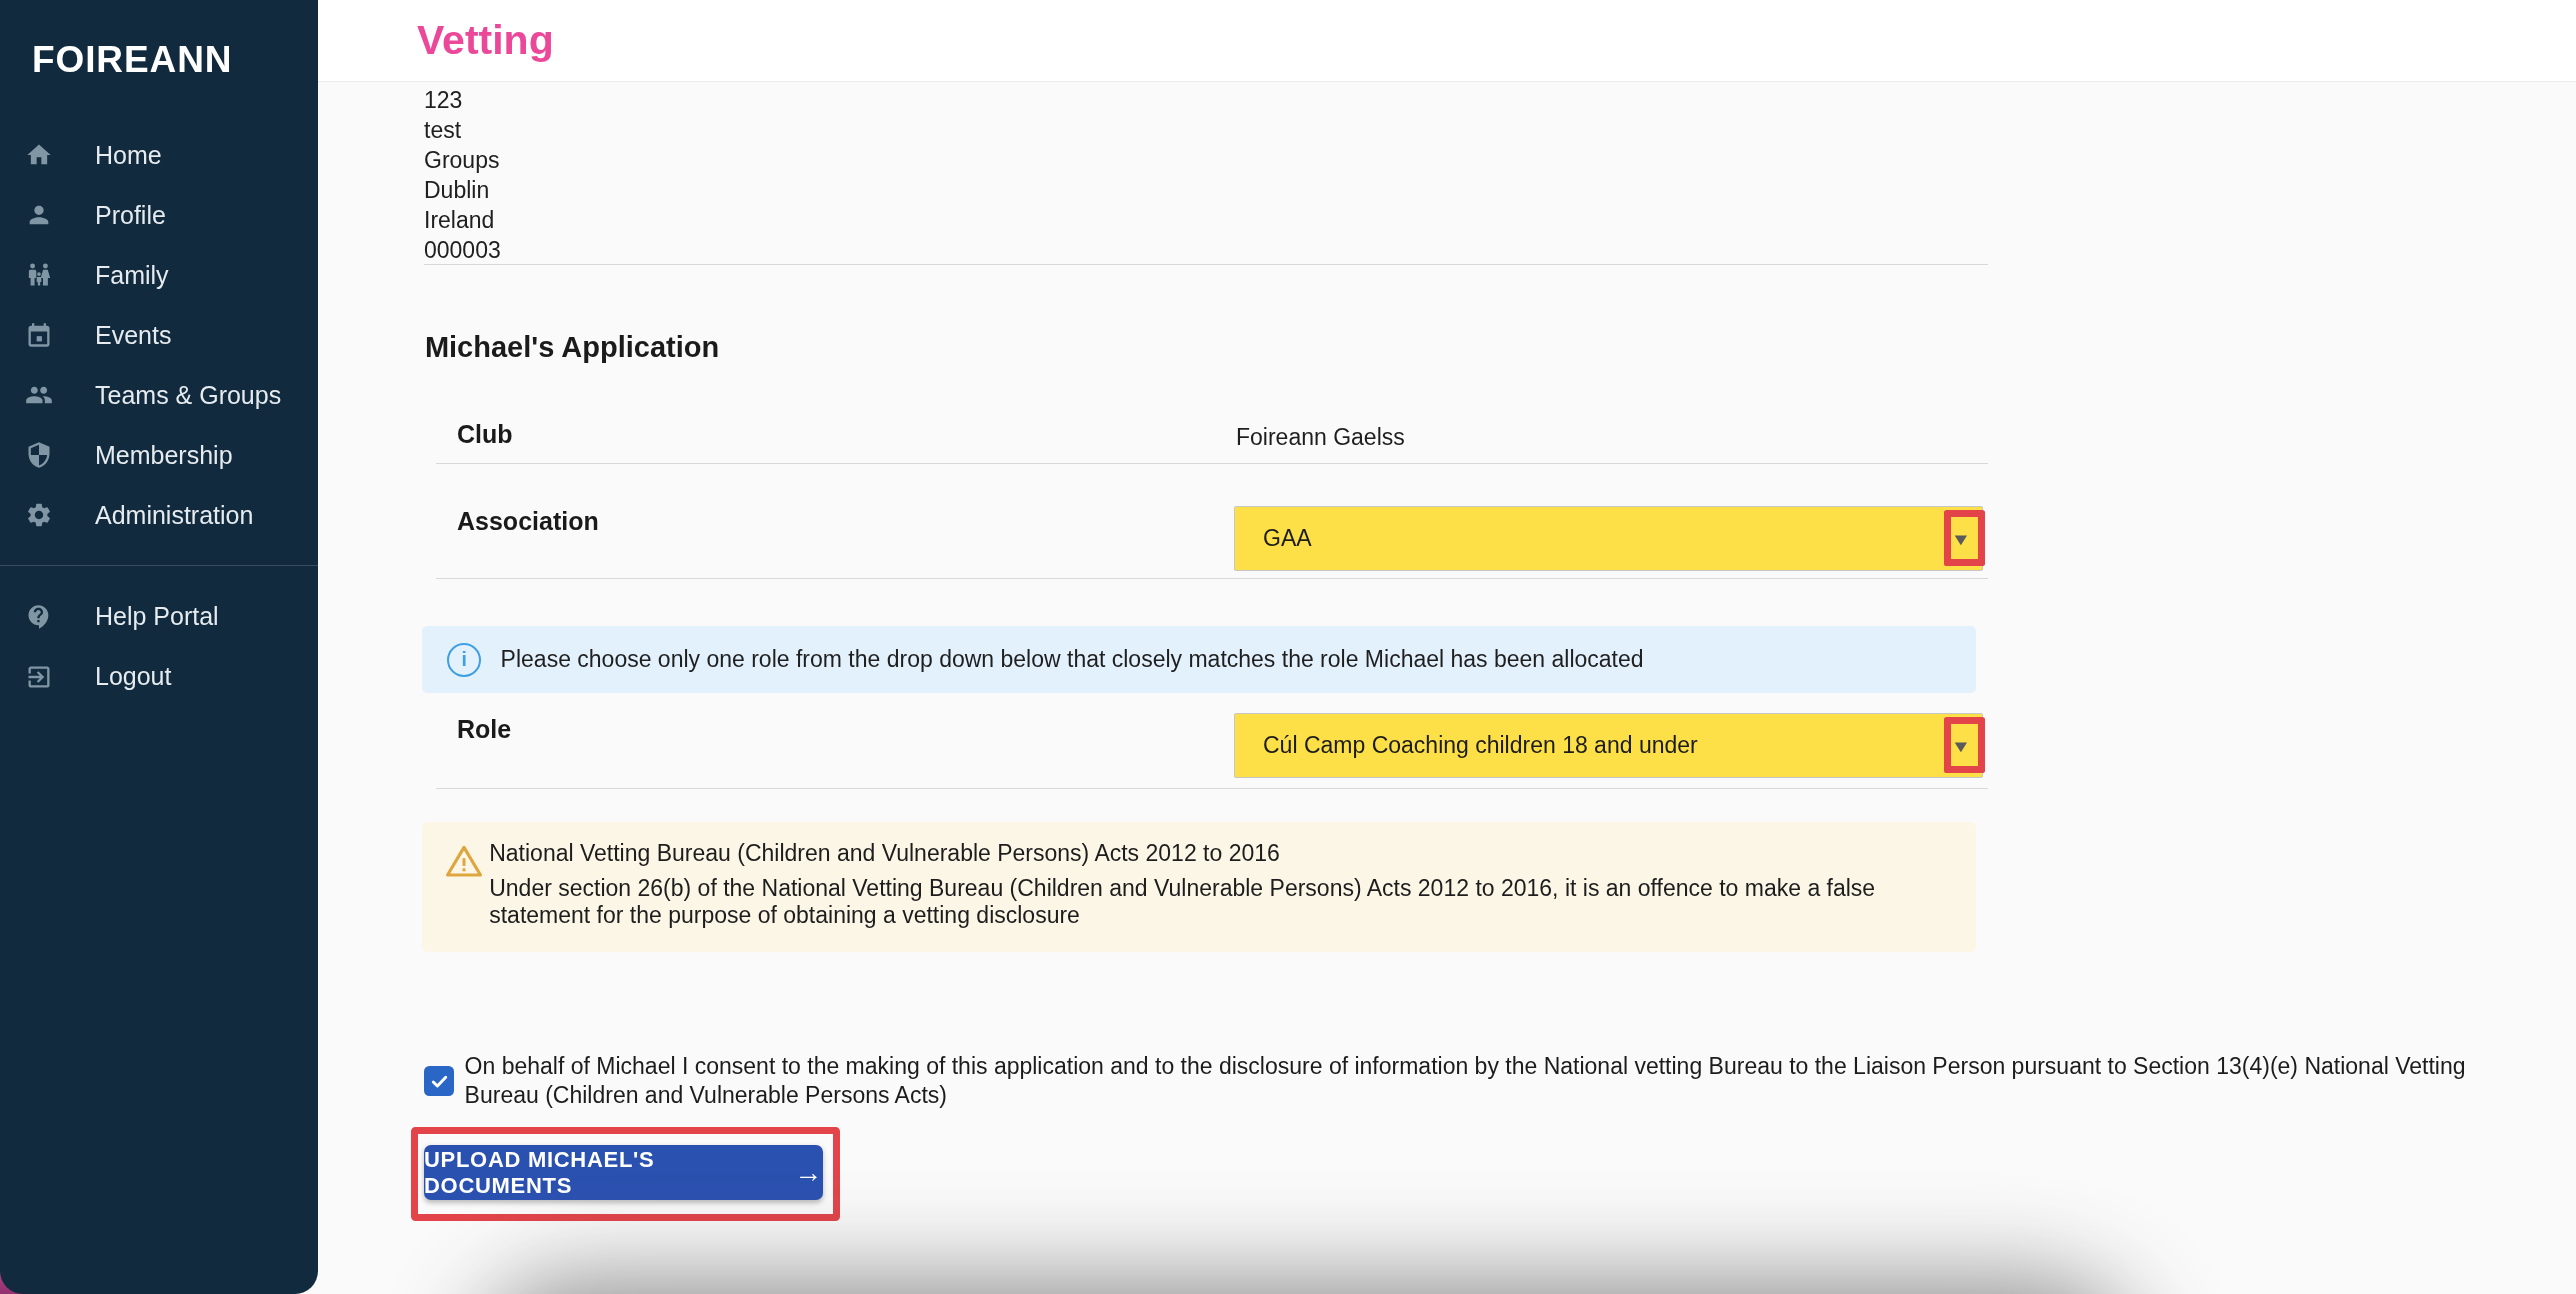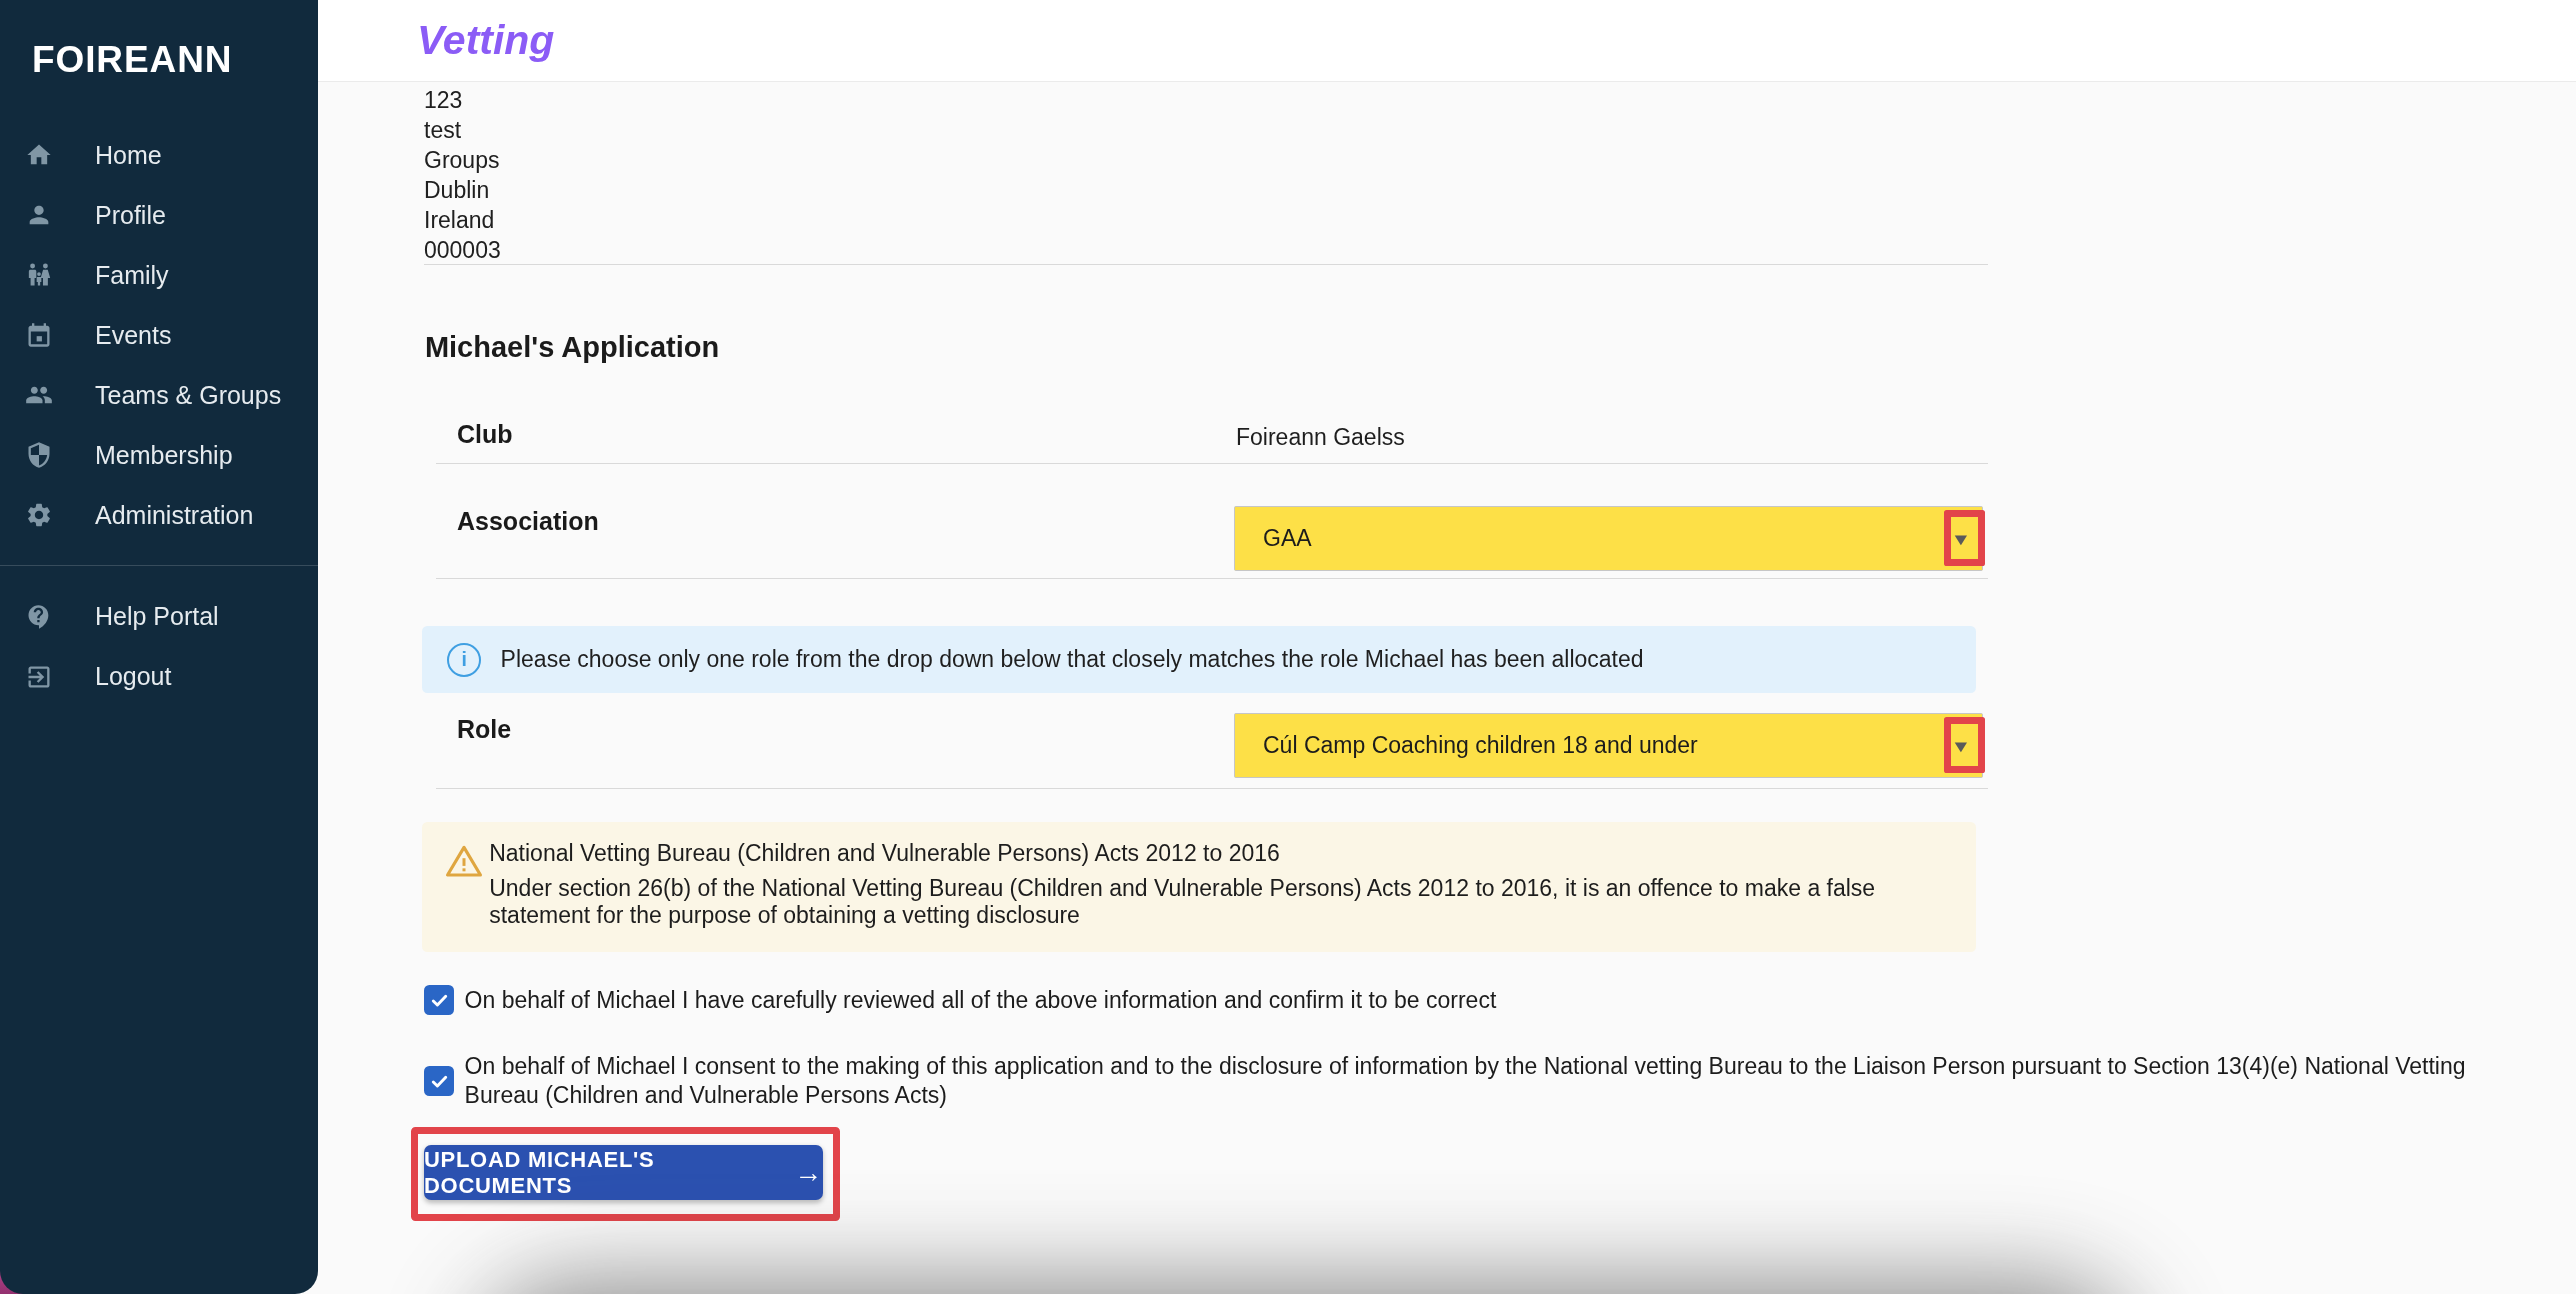--- a/index.html
+++ b/index.html
@@ -16,21 +16,21 @@
     letter-spacing:0.9px;color:#ffffff;}
   .nav{position:absolute;left:0;top:125px;width:318px;}
   .nav-item{display:flex;align-items:center;height:60px;padding-left:25px;cursor:pointer;}
   .nav-item svg{width:28px;height:28px;fill:#8096a5;flex:none;}
   .nav-label{margin-left:42px;font-size:25px;color:#e6ebef;}
   .nav-divider{height:0.9px;background:rgba(255,255,255,0.16);margin:20px 0 21px 0;}
   
   .header{position:absolute;left:318px;top:0;right:0;height:81px;background:#ffffff;
     border-bottom:0.9px solid #ebebeb;z-index:1;}
   .page-title{position:absolute;left:99px;top:0;height:81px;display:flex;align-items:center;
-    font-size:41px;font-weight:bold;color:#8b5cf6;font-style:italic;}
+    font-size:41px;font-weight:bold;color:#ec4899;}
   .header-right{position:absolute;right:14px;top:0;height:81px;display:flex;align-items:center;}
   .cart-btn{margin-right:41px;cursor:pointer;display:flex;}
   .cart-btn svg{width:39px;height:39px;fill:#141414;}
   .user-name{margin-right:25.6px;font-size:29px;font-weight:bold;color:#161616;cursor:pointer;}
   .avatar{width:49px;height:49px;border-radius:50%;border:1.8px solid #4a6b85;background:#f6f9fb;
     display:flex;align-items:center;justify-content:center;font-size:24px;color:#3c4f5e;cursor:pointer;box-sizing:border-box;}
   
   .content{position:absolute;left:424px;top:81px;width:2152px;height:1213px;z-index:0;}
   .address{position:absolute;left:0;top:3.5px;font-size:23px;line-height:30px;color:#202020;}
   .divider{position:absolute;height:0.9px;background:#d9d9d9;}
@@ -189,28 +189,20 @@
   <div class="warning-banner">
     <svg class="warning-icon" viewBox="0 0 24 24">
       <path d="M12 4.2L2.6 20h18.8L12 4.2z" fill="none" stroke="#dfa640" stroke-width="1.8" stroke-linejoin="round"></path>
       <rect x="11.15" y="10.4" width="1.7" height="4.4" fill="#dfa640"></rect>
       <rect x="11.15" y="16.2" width="1.7" height="1.7" fill="#dfa640"></rect>
     </svg>
     <div class="warning-title">National Vetting Bureau (Children and Vulnerable Persons) Acts 2012 to 2016</div>
     <div class="warning-body">Under section 26(b) of the National Vetting Bureau (Children and Vulnerable Persons) Acts 2012 to 2016, it is an offence to make a false statement for the purpose of obtaining a vetting disclosure</div>
   </div>
 
-  <div class="check-row" style="top:904px;">
-    <span class="checkbox">
-      <svg viewBox="0 0 24 24">
-          <path fill="none" stroke="#ffffff" stroke-width="3" stroke-linecap="round" stroke-linejoin="round" d="M5.5 12.5l4.3 4.3 8.7-9.3"></path>
-        </svg>
-    </span>
-    <span class="check-label">On behalf of Michael I have carefully reviewed all of the above information and confirm it to be correct</span>
-  </div>
 
   <div class="check-row" style="top:971px;">
     <span class="checkbox">
       <svg viewBox="0 0 24 24">
           <path fill="none" stroke="#ffffff" stroke-width="3" stroke-linecap="round" stroke-linejoin="round" d="M5.5 12.5l4.3 4.3 8.7-9.3"></path>
         </svg>
     </span>
     <span class="check-label" style="max-width:2022px;">On behalf of Michael I consent to the making of this application and to the disclosure of information by the National vetting Bureau to the Liaison Person pursuant to Section 13(4)(e) National Vetting Bureau (Children and Vulnerable Persons Acts)</span>
   </div>
 

